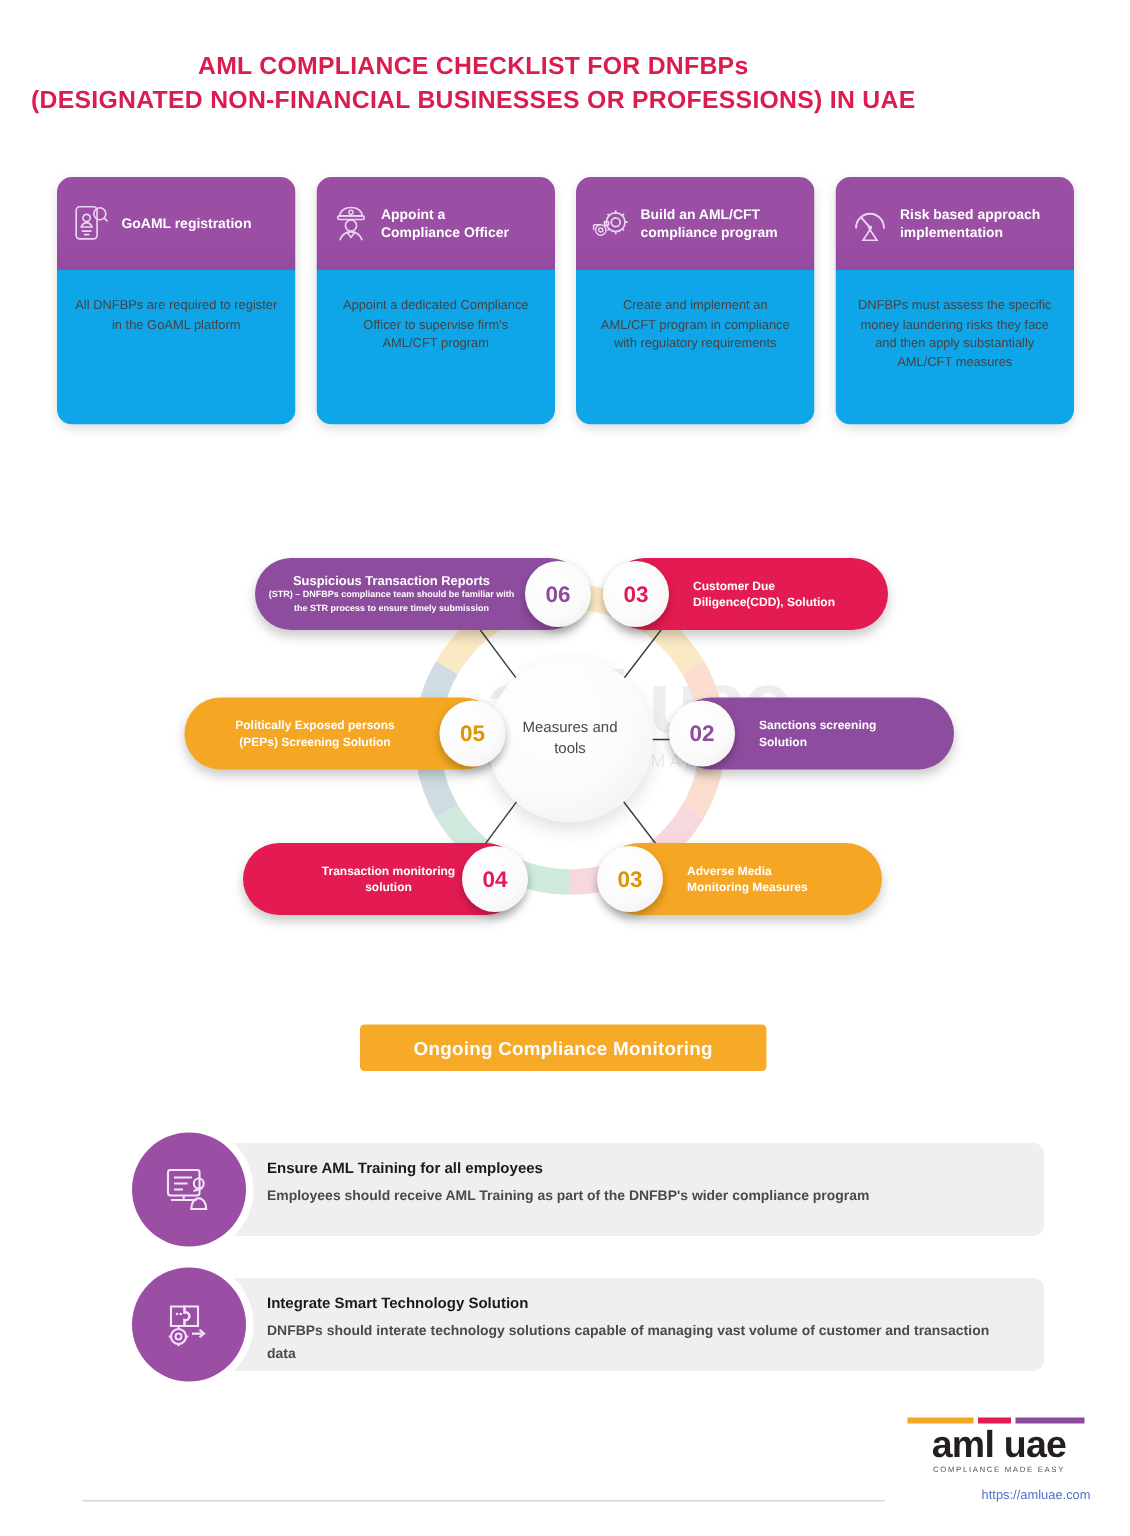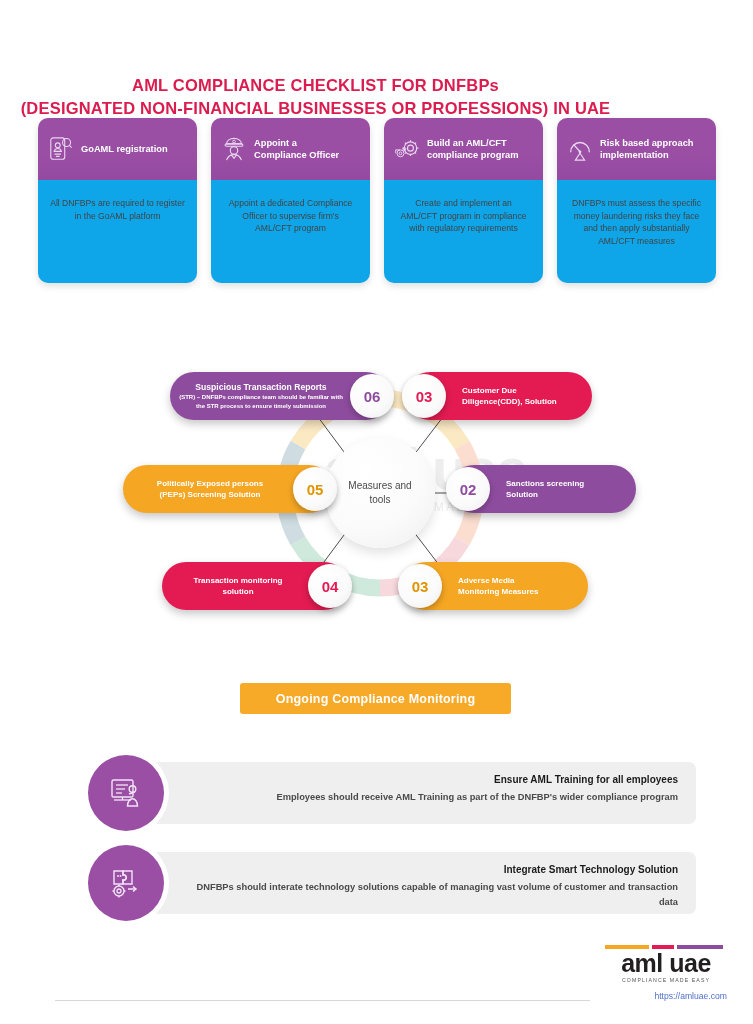--- a/index.html
+++ b/index.html
@@ -7,21 +7,21 @@
     width:753px;height:1024px;
     background:#ffffff;
     font-family:"Liberation Sans", sans-serif;
     position:relative;
     overflow:hidden;
     color:#3d3d3d;
   }
   .page{position:relative;width:753px;height:1024px;}
 
   
-  .title-wrap{position:absolute;left:0;top:33px;width:631px;text-align:center;margin-top:41px;}
+  .title-wrap{position:absolute;left:0;top:33px;width:631px;text-align:center;}
   .title-line{
     color:#DB1C4E;
     font-weight:bold;
     font-size:16.5px;
     letter-spacing:.2px;
     line-height:23px;
     white-space:nowrap;
   }
   .title-line.l2{font-size:16.5px;}
 
@@ -102,41 +102,41 @@
   .n05{left:13px;top:110px;width:210px;background:#F5A623;}
   .n05 .badge{right:-4px;top:2px;color:#E09400;}
   .n05 .ntxt{width:162px;margin-left:6px;text-align:center;}
 
   
   .n02{left:340px;top:110px;width:186px;background:#8E4C9E;}
   .n02 .badge{left:-4px;top:2px;color:#8E4C9E;}
   .n02 .ntxt{margin-left:56px;text-align:left;width:124px;}
 
   
-  .n04{left:52px;top:207px;width:186px;background:#E31B52;}
+  .n04{left:52px;top:207px;width:186px;background:#E31B52;justify-content:center;}
   .n04 .badge{right:-4px;top:2px;color:#E31B52;}
   .n04 .ntxt{width:136px;margin-left:8px;text-align:center;}
 
   
   .n03{left:292px;top:207px;width:186px;background:#F5A623;}
   .n03 .badge{left:-4px;top:2px;color:#E09400;}
   .n03 .ntxt{margin-left:56px;text-align:left;width:124px;}
 
   
   .banner{
     position:absolute;left:240px;top:683px;width:271px;height:31px;
     background:#F7A928;border-radius:3px;
     display:flex;align-items:center;justify-content:center;
     color:#ffffff;font-weight:bold;font-size:12.5px;letter-spacing:.2px;
   }
 
   
   .brow{
     position:absolute;left:96px;width:600px;height:62px;
-    background:#efefef;border-radius:7px;text-align:right;
+    background:#efefef;border-radius:7px;
   }
   .brow.r1{top:762px;}
   .brow.r2{top:852px;}
   .bcircle{
     position:absolute;left:-8px;top:-7px;width:76px;height:76px;border-radius:50%;
     background:#9A4FA5;display:flex;align-items:center;justify-content:center;
     box-shadow:0 0 0 5px #ffffff;
   }
   .btext{position:absolute;left:82px;top:11px;width:500px;}
   .btitle{font-size:10px;font-weight:bold;color:#1b1b1b;line-height:14px;}

